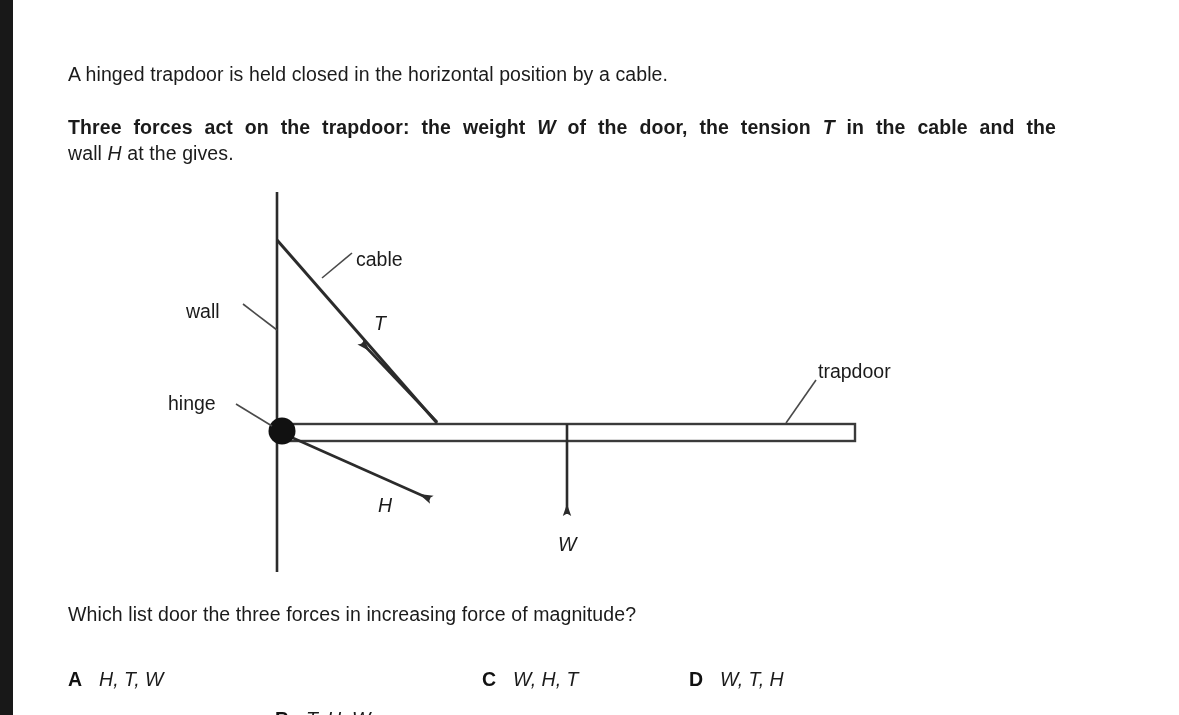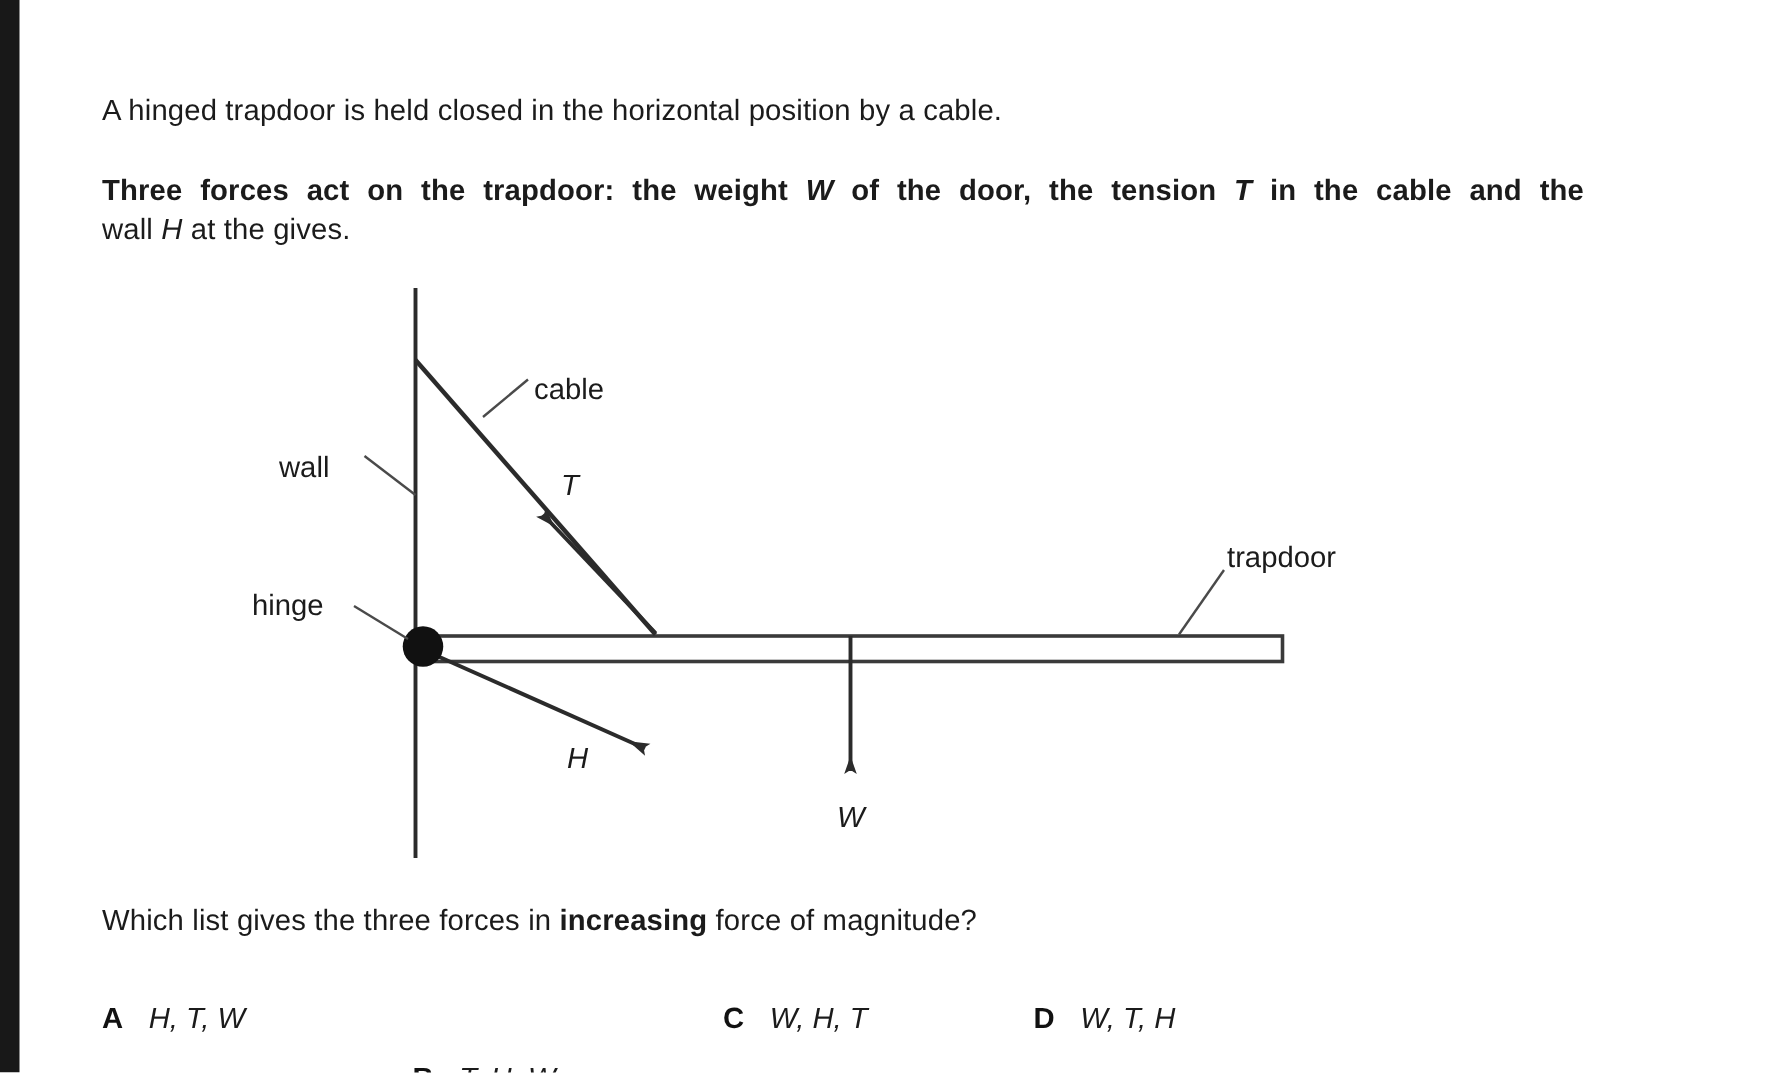--- a/index.html
+++ b/index.html
@@ -61,21 +61,21 @@
   }
   .sym {
     font-style: italic;
   }
   #question-line {
     left: 68px;
     top: 601px;
     width: 900px;
   }
   #question-line b {
-    font-weight: bold;
+    font-weight: normal;
   }
   
   #options {
     position: absolute;
     left: 0;
     top: 666px;
     width: 1179px;
     height: 32px;
   }
   .opt {
@@ -177,21 +177,21 @@
         <text class="dlabel" x="356" y="96">cable</text>
         <text class="dlabel" x="168" y="240">hinge</text>
         <text class="dlabel" x="818" y="208">trapdoor</text>
 
         <text class="dlabel-italic" x="374" y="160">T</text>
         <text class="dlabel-italic" x="378" y="342">H</text>
         <text class="dlabel-italic" x="558" y="381">W</text>
       </svg>
     </div>
 
-    <div class="para" id="question-line"><span>Which list gives the three forces in </span><b>increasing</b><span> force of magnitude?</span></div>
+    <div class="para" id="question-line"><span>Which list door the three forces in </span><b>increasing</b><span> force of magnitude?</span></div>
 
     <div id="options">
       <div class="opt" id="opt-a">
         <span class="letter">A</span><span class="choice">H, T, W</span>
       </div>
       <div class="opt" id="opt-b">
         <span class="letter">B</span><span class="choice">T, H, W</span>
       </div>
       <div class="opt" id="opt-c">
         <span class="letter">C</span><span class="choice">W, H, T</span>

